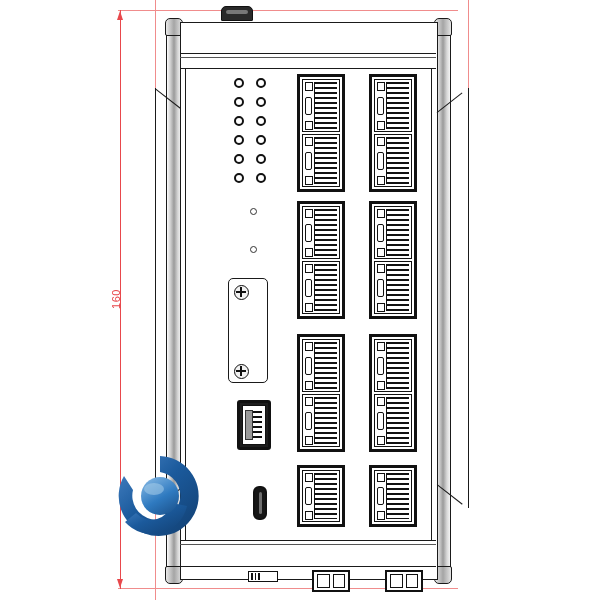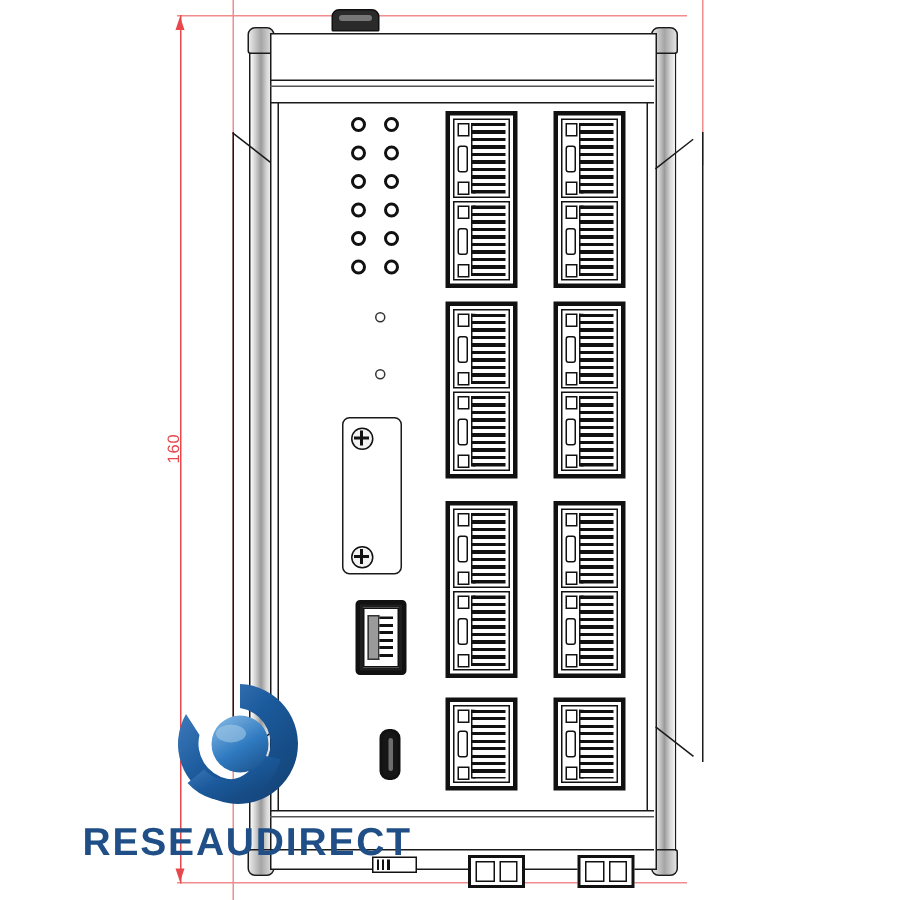--- a/index.html
+++ b/index.html
@@ -530,16 +530,15 @@
                A21 21 0 0 1 81 63 Z" fill="url(#gOuter)"></path>
 
       <path d="M105 20
                A26 26 0 1 0 131 46
                L120 46
                A15 15 0 1 1 105 31 Z" fill="#ffffff" opacity="0.0"></path>
 
       <circle cx="105" cy="46" r="19" fill="url(#gInner)"></circle>
       <ellipse cx="99" cy="39" rx="10" ry="6" fill="#a8cdea" opacity="0.55"></ellipse>
     </svg>
-    <div class="wordmark">RESEAUDIRECT</div>
   </div>
 
 </div>
 
 </body></html>

